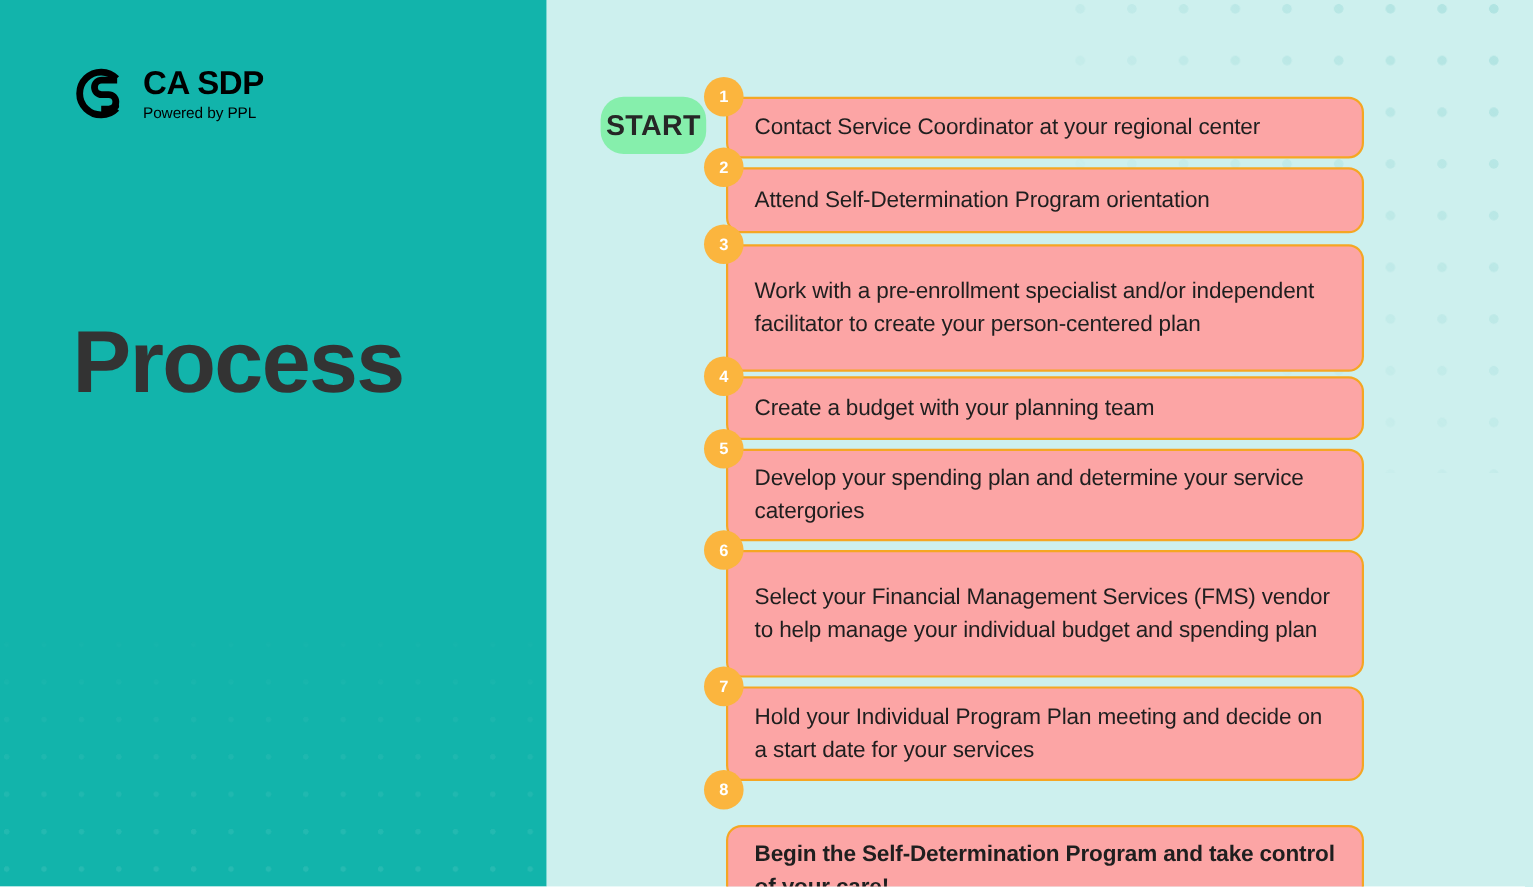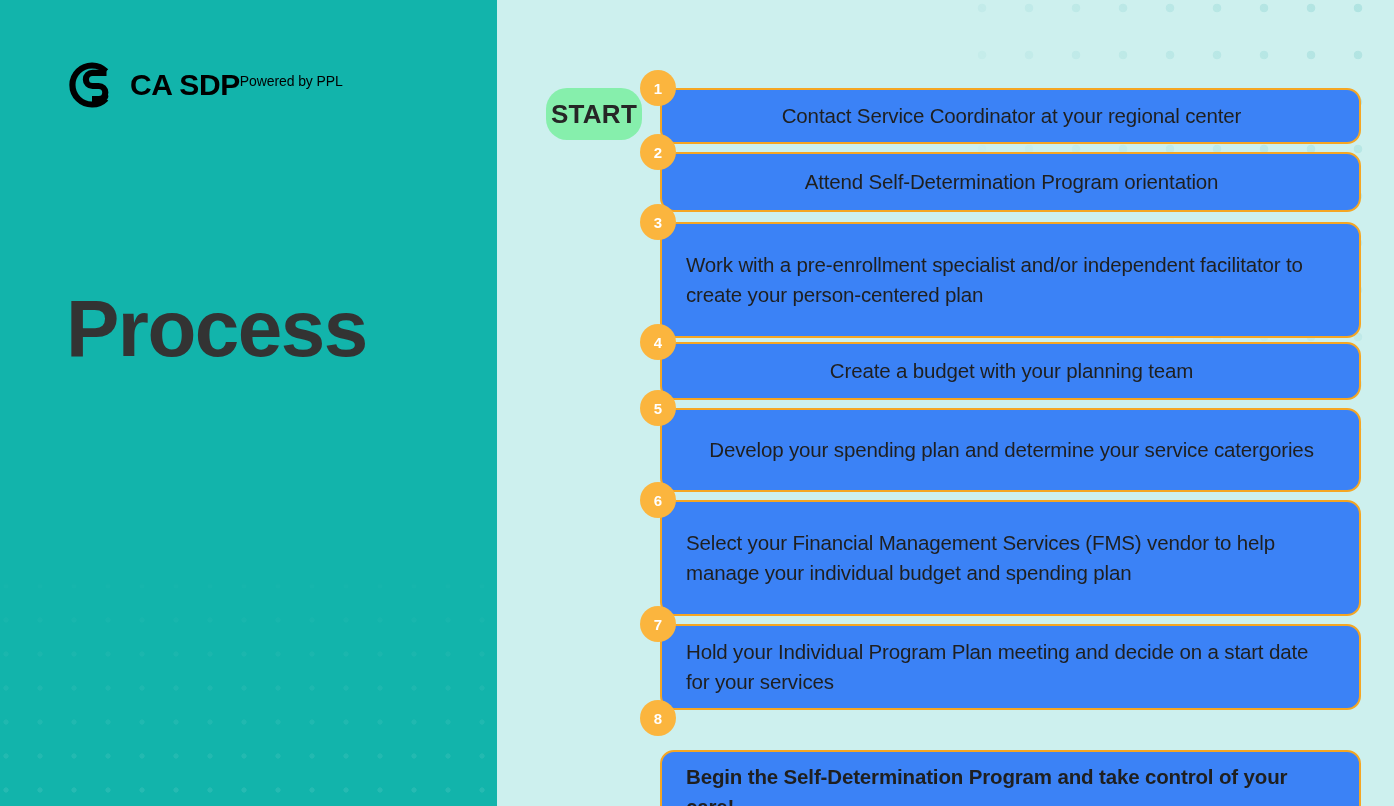--- a/index.html
+++ b/index.html
@@ -40,21 +40,21 @@
 
   
   .logo-block {
     position: absolute;
     left: 64px; top: 58px;
     display: flex;
     align-items: center;
     gap: 12px;
   }
   .logo-mark { width: 54px; height: 54px; display: block; }
-  .logo-text { display: flex; flex-direction: row; line-height: 1; }
+  .logo-text { display: flex; flex-direction: column; line-height: 1; }
   .logo-title {
     font-size: 30px;
     font-weight: 700;
     color: #000000;
     letter-spacing: -0.4px;
   }
   .logo-sub {
     font-size: 14px;
     font-weight: 400;
     color: #000000;
@@ -111,27 +111,26 @@
   }
   .pill-start { left: 546px; top: 88px; width: 96px; height: 52px; }
   .pill-finish { left: 1249px; top: 718px; width: 104px; height: 84px; }
 
   
   .steps { position: absolute; left: 0; top: 0; width: 1394px; height: 806px; }
 
   .step {
     position: absolute;
     left: 660px;
-    width: 701px;
-    background: #3b82f6;
+    width: 580px;
+    background: #fca5a5;
     border: 2px solid #f5a623;
     border-radius: 14px;
     display: flex;
     align-items: center;
-    justify-content: center;
   }
   .step-text {
     padding: 0 22px 0 24px;
     font-size: 20.5px;
     line-height: 1.48;
     color: #1f1f1f;
     letter-spacing: -0.15px;
   }
   .step.bold .step-text { font-weight: 700; }
 

